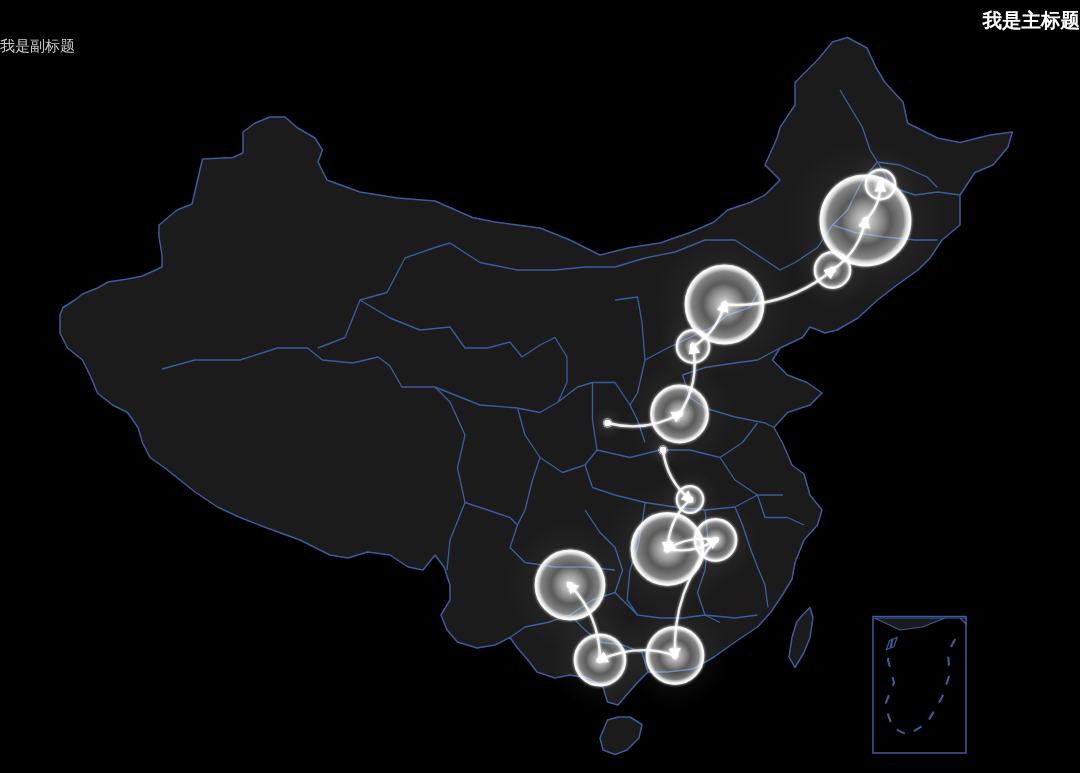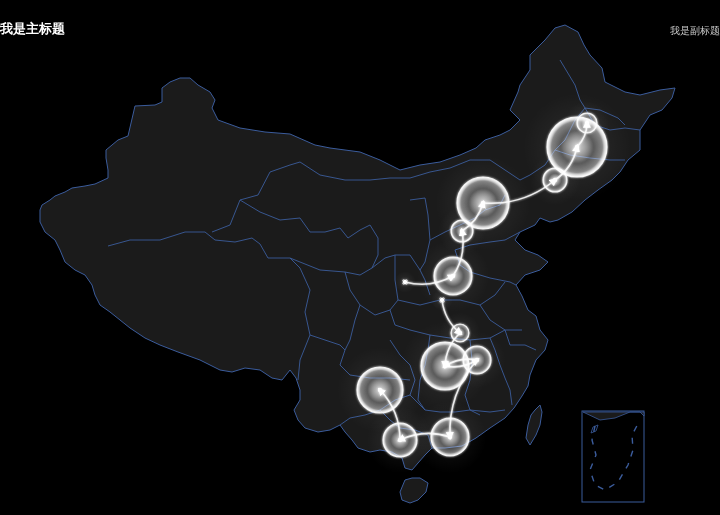--- a/index.html
+++ b/index.html
@@ -1,18 +1,18 @@
 <!DOCTYPE html>
 <html><head>
 <meta charset="utf-8">
 <style>
   html, body { margin:0; padding:0; background:#000; }
   body { width:720px; height:515px; position:relative; overflow:hidden; font-family:"DejaVu Sans", sans-serif; }
-  .title { position:absolute; top:20px; left:0; width:720px; text-align:left; color:#fff; font-family:"DejaVu Serif", serif; font-weight:bold; font-size:13px; }
-  .subtitle { position:absolute; top:24px; left:0; width:720px; text-align:right; color:#ccc; font-size:10px; }
+  .title { position:absolute; top:5px; left:0; width:720px; text-align:right; color:#fff; font-family:"DejaVu Serif", serif; font-weight:bold; font-size:13px; }
+  .subtitle { position:absolute; top:24px; left:0; width:720px; text-align:left; color:#ccc; font-size:10px; }
   svg { position:absolute; left:0; top:0; }
 </style>
 </head>
 <body>
 
 <div class="title">我是主标题</div>
 <div class="subtitle">我是副标题</div>
 
 <svg width="720" height="515" viewBox="0 0 720 515">
   <defs>

